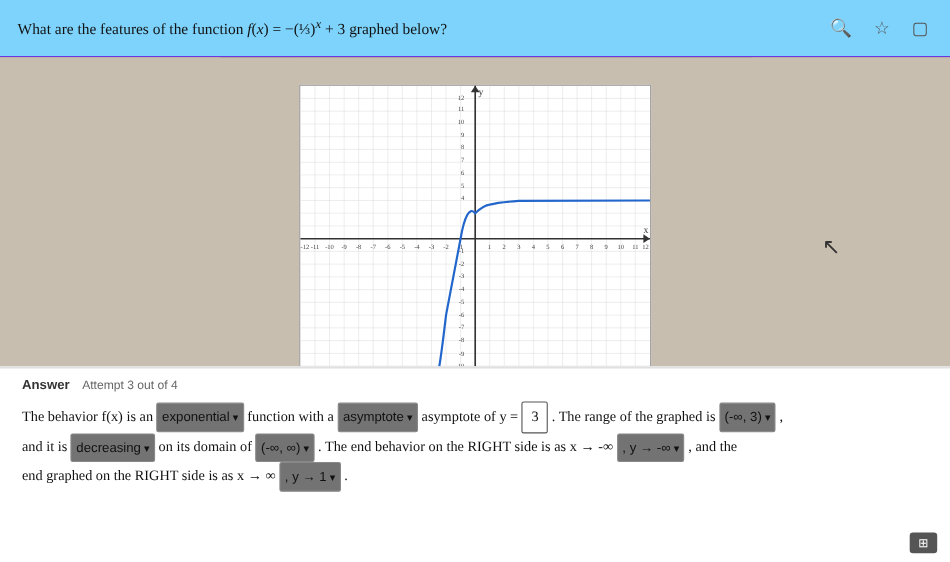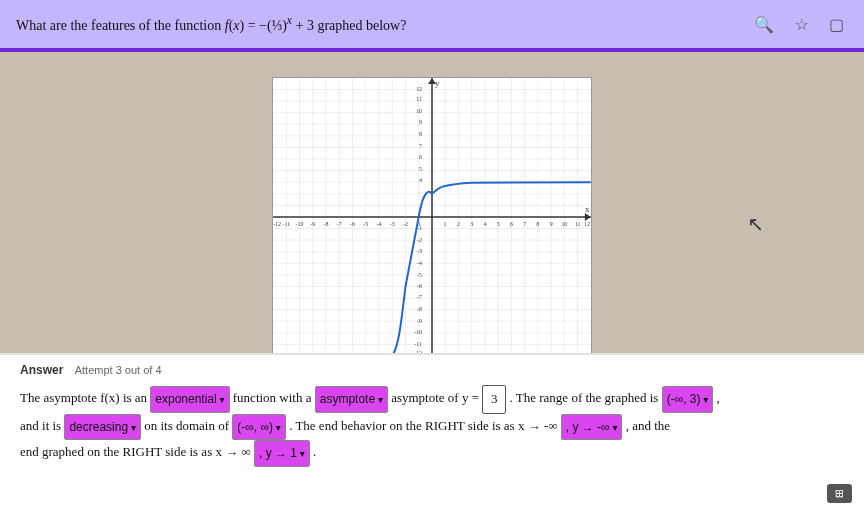--- a/index.html
+++ b/index.html
@@ -45,22 +45,22 @@
         #908878 8px, #908878 14px
       );
       opacity: 0.75;
     }
 
     
     .question-bar {
       position: absolute;
       top: 0; left: 0; right: 0;
       height: 52px;
-      background: #c4b5fd;
-      border-bottom: 4px solid #6d28d9;
+      background: #7dd3fc;
+      border-bottom: 1px solid #6d28d9;
       display: flex;
       align-items: center;
       padding: 0 16px;
     }
 
     .question-text {
       font-size: 14px;
       color: #111;
       font-family: 'Times New Roman', Times, serif;
     }
@@ -109,21 +109,21 @@
       width: 320px;
       height: 280px;
       background: white;
       border: 1px solid #999;
     }
 
     
     .answer-section {
       position: absolute;
       bottom: 0; left: 0; right: 0;
-      height: 158px;
+      height: 178px;
       background: #ffffff;
       border-top: 2px solid #e0e0e0;
       padding: 8px 20px 8px 20px;
       margin-top: 24px;
     }
 
     .answer-header {
       font-size: 12px;
       color: #333;
       margin-bottom: 8px;
@@ -140,21 +140,21 @@
 
     .answer-lines {
       font-size: 13px;
       color: #111;
       line-height: 1.9;
       font-family: 'Times New Roman', Times, serif;
     }
 
     .dropdown-inline {
       display: inline-block;
-      background: #d946ef;
+      background: #737373;
       border: 1px solid #888;
       border-radius: 2px;
       padding: 1px 4px;
       font-size: 12px;
       font-family: Arial, sans-serif;
       cursor: pointer;
       vertical-align: middle;
       text-align: right;
     }
 
@@ -357,21 +357,21 @@
 </div>
 
 <div class="answer-section">
   <div class="answer-header">
     <span>Answer</span>
     <span class="answer-attempt">Attempt 3 out of 4</span>
   </div>
 
   <div class="answer-lines">
     
-    <span>The asymptote f(x) is an</span>
+    <span>The behavior f(x) is an</span>
     <span class="dropdown-inline">exponential</span>
     <span>function with a</span>
     <span class="dropdown-inline">asymptote</span>
     <span>asymptote of y =</span>
     <span class="answer-box-inline">3</span>
     <span> . The range of the graphed is</span>
     <span class="dropdown-inline">(-∞, 3)</span>
     <span>,</span>
     <br>
     

